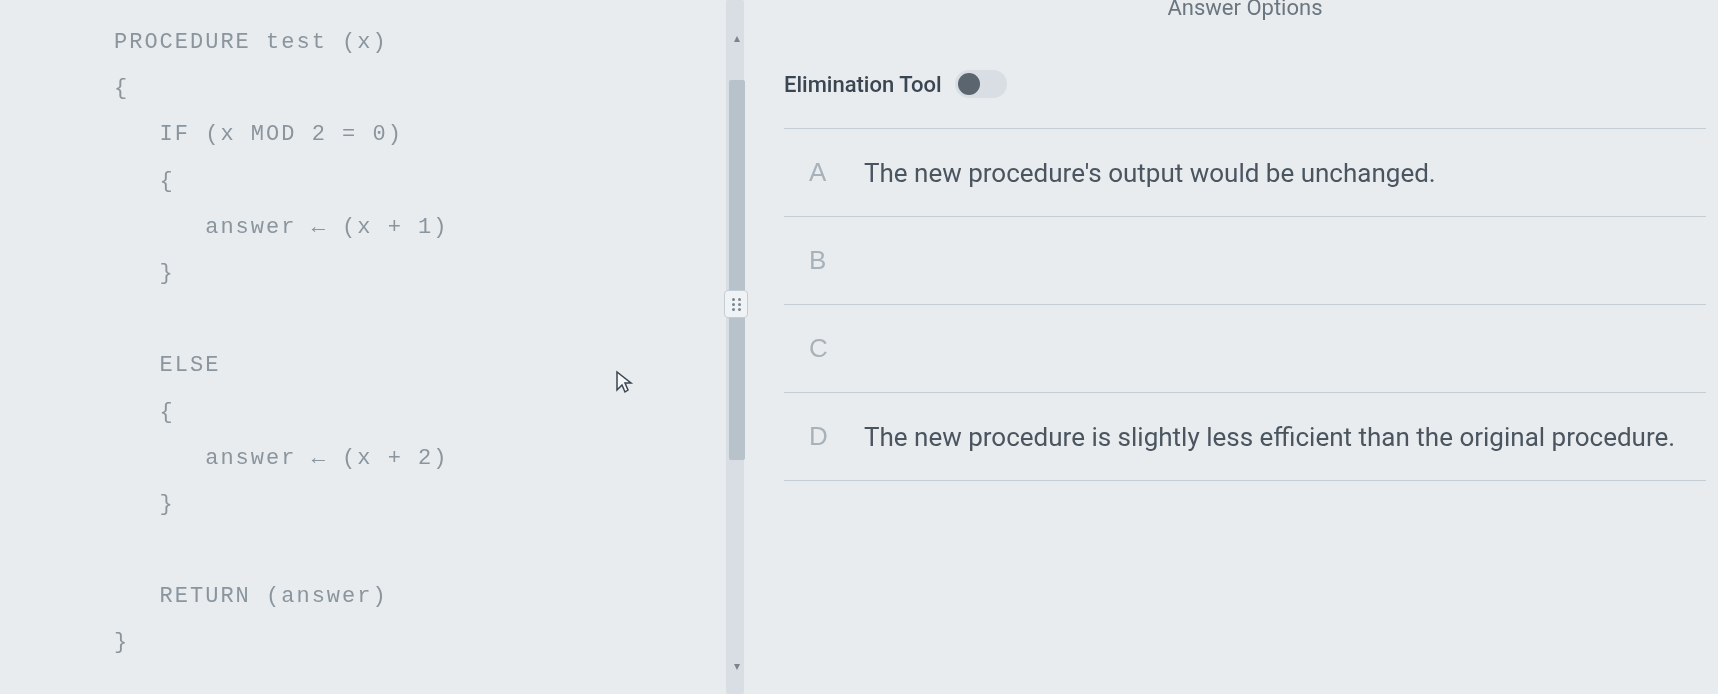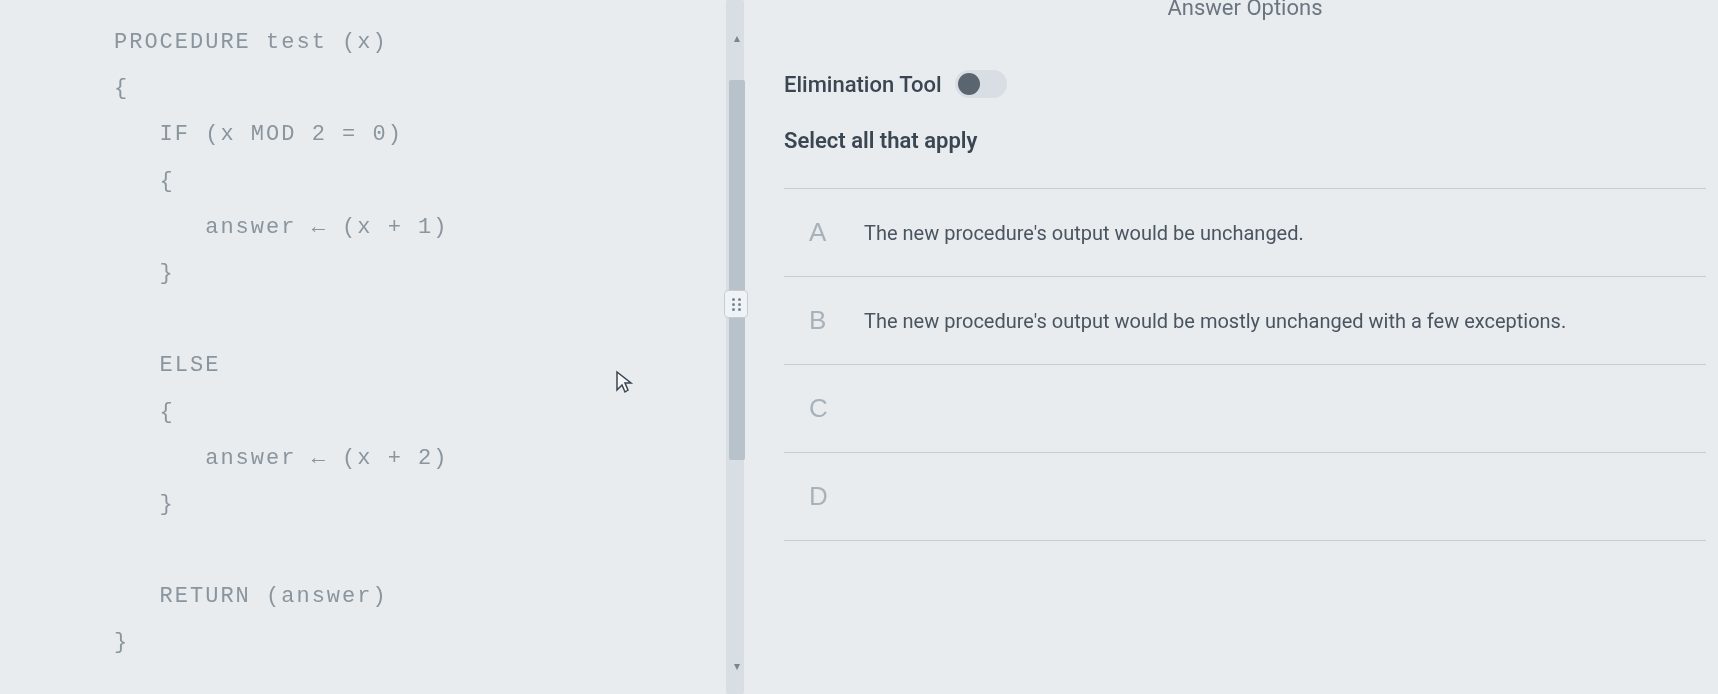--- a/index.html
+++ b/index.html
@@ -158,21 +158,21 @@
     .option-letter {
       font-size: 26px;
       color: #a8b2ba;
       font-weight: 400;
       width: 80px;
       text-align: left;
       padding-left: 25px;
       font-family: -apple-system, sans-serif;
     }
     .option-text {
-      font-size: 20px;
+      font-size: 26px;
       color: #4a5560;
       flex: 1;
     }
     .cursor-icon {
       position: absolute;
       left: 590px;
       top: 370px;
       font-size: 24px;
       color: #3a4651;
       pointer-events: none;
@@ -229,31 +229,30 @@
 <div class="right-panel">
   <div class="header-title">Answer Options</div>
 
   <div class="elim-row">
     <span class="elim-label">Elimination Tool</span>
     <div class="toggle">
       <div class="toggle-knob"></div>
     </div>
   </div>
 
-  <div class="instruction">Select all that apply</div>
 
   <div class="options">
     <div class="option">
       <div class="option-letter">A</div>
       <div class="option-text">The new procedure's output would be unchanged.</div>
     </div>
     <div class="option">
       <div class="option-letter">B</div>
-      <div class="option-text">The new procedure's output would be mostly unchanged with a few exceptions.</div>
     </div>
     <div class="option">
       <div class="option-letter">C</div>
     </div>
     <div class="option">
       <div class="option-letter">D</div>
+      <div class="option-text">The new procedure is slightly less efficient than the original procedure.</div>
     </div>
   </div>
 </div>
 
 </body></html>

